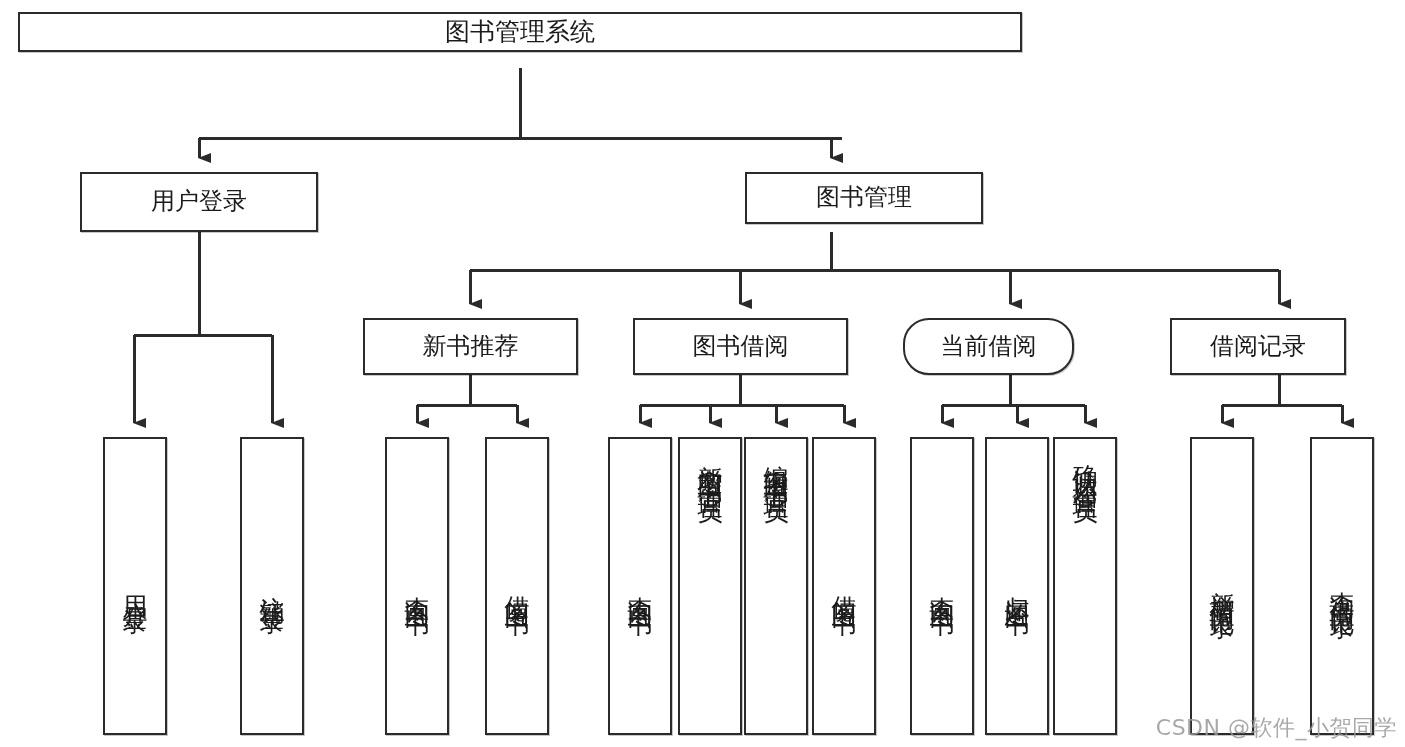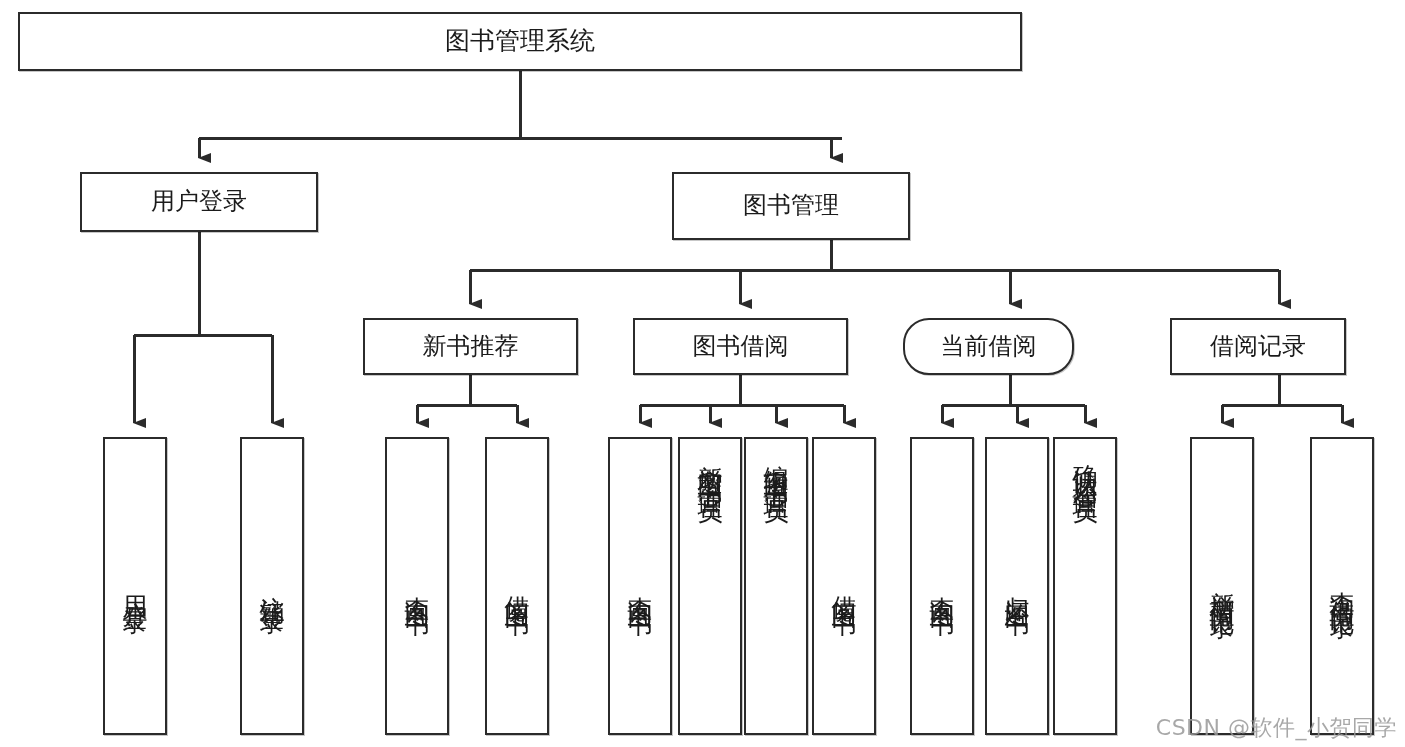--- a/index.html
+++ b/index.html
@@ -150,29 +150,29 @@
 
       <g>
         <path d="M 1279 375 L 1279 405"></path>
         <path d="M 1222 405 L 1342 405"></path>
       </g>
       <path d="M 1222 405 L 1222 423" marker-end="url(#arrowhead)"></path>
       <path d="M 1342 405 L 1342 423" marker-end="url(#arrowhead)"></path>
     </g>
   </svg>
 
-  <div class="node root" style="left:18px; top:12px; width:1004px; height:59px;">
+  <div class="node root" style="left:18px; top:12px; width:1004px; height:40px;">
     <span class="node-label">图书管理系统</span>
   </div>
 
   <div class="node group" style="left:80px; top:172px; width:238px; height:60px;">
     <span class="node-label">用户登录</span>
   </div>
 
-  <div class="node group" style="left:672px; top:172px; width:238px; height:68px;">
+  <div class="node group" style="left:745px; top:172px; width:238px; height:52px;">
     <span class="node-label">图书管理</span>
   </div>
 
   <div class="node group" style="left:633px; top:318px; width:215px; height:57px;">
     <span class="node-label">图书借阅</span>
   </div>
 
   <div class="node group" style="left:363px; top:318px; width:215px; height:57px;">
     <span class="node-label">新书推荐</span>
   </div>

